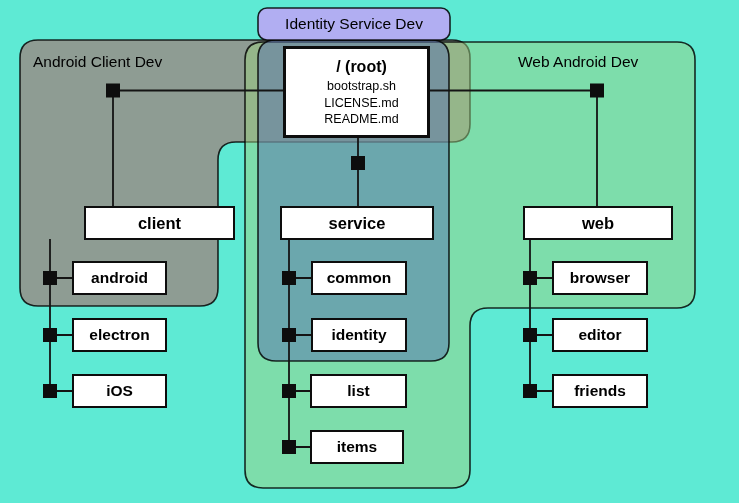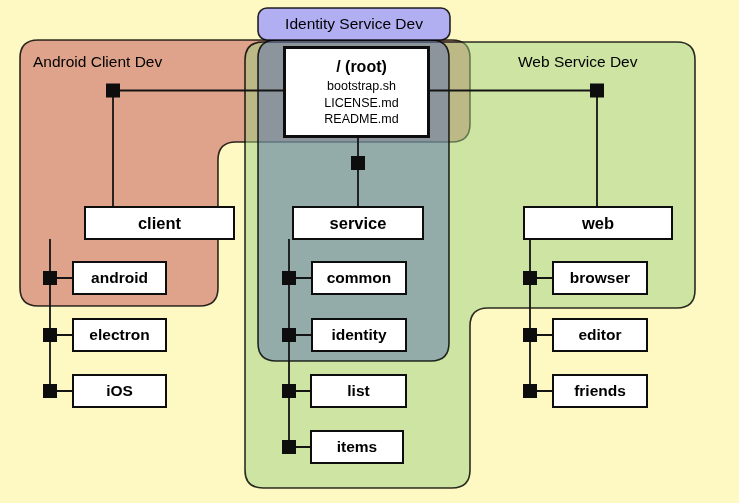--- a/index.html
+++ b/index.html
@@ -1,17 +1,17 @@
 <!DOCTYPE html>
 <html><head>
 <meta charset="utf-8">
 <style>
   html,body{margin:0;padding:0;background:#fff;}
   .stage{
-    position:relative;width:739px;height:503px;background:#fef9c3;
+    position:relative;width:739px;height:503px;background:#5eead4;
     font-family:"Liberation Sans",sans-serif;overflow:hidden;color:#000;
   }
   .stage svg{position:absolute;left:0;top:0;}
   .region{stroke:rgba(0,0,0,.82);stroke-width:1.6;fill-opacity:.5;}
   .wires path{stroke:#141414;stroke-width:1.8;fill:none;}
   .junctions rect{fill:#0d0d0d;}
   .badge-rect{stroke:rgba(0,0,0,.85);stroke-width:1.6;}
   .box{
     position:absolute;box-sizing:border-box;background:#ffffff;
     border:2.6px solid #0d0d0d;display:flex;align-items:center;justify-content:center;
@@ -67,31 +67,31 @@
       <rect x="282" y="384" width="14" height="14"></rect>
       <rect x="282" y="440" width="14" height="14"></rect>
       <rect x="523" y="271" width="14" height="14"></rect>
       <rect x="523" y="328" width="14" height="14"></rect>
       <rect x="523" y="384" width="14" height="14"></rect>
     </g>
   </svg>
 
   <div class="badge-text">Identity Service Dev</div>
   <div class="region-title" style="left:33px;top:52px;">Android Client Dev</div>
-  <div class="region-title" style="left:518px;top:52px;">Web Service Dev</div>
+  <div class="region-title" style="left:518px;top:52px;">Web Android Dev</div>
 
   <div class="box root" style="left:283px;top:46px;width:147px;height:92px;padding-left:10px;">
     <div class="root-title">/ (root)</div>
     <div class="root-file">bootstrap.sh</div>
     <div class="root-file">LICENSE.md</div>
     <div class="root-file">README.md</div>
   </div>
 
   <div class="box parent" style="left:44px;top:206px;width:151px;height:34px;margin-left:40px;">client</div>
-  <div class="box parent" style="left:280px;top:206px;width:132px;height:34px;margin-left:12px;">service</div>
+  <div class="box parent" style="left:280px;top:206px;width:154px;height:34px;">service</div>
   <div class="box parent" style="left:523px;top:206px;width:150px;height:34px;">web</div>
 
   <div class="box" style="left:72px;top:261px;width:95px;height:34px;">android</div>
   <div class="box" style="left:72px;top:318px;width:95px;height:34px;">electron</div>
   <div class="box" style="left:72px;top:374px;width:95px;height:34px;">iOS</div>
 
   <div class="box" style="left:311px;top:261px;width:96px;height:34px;">common</div>
   <div class="box" style="left:311px;top:318px;width:96px;height:34px;">identity</div>
   <div class="box" style="left:310px;top:374px;width:97px;height:34px;">list</div>
   <div class="box" style="left:310px;top:430px;width:94px;height:34px;">items</div>

